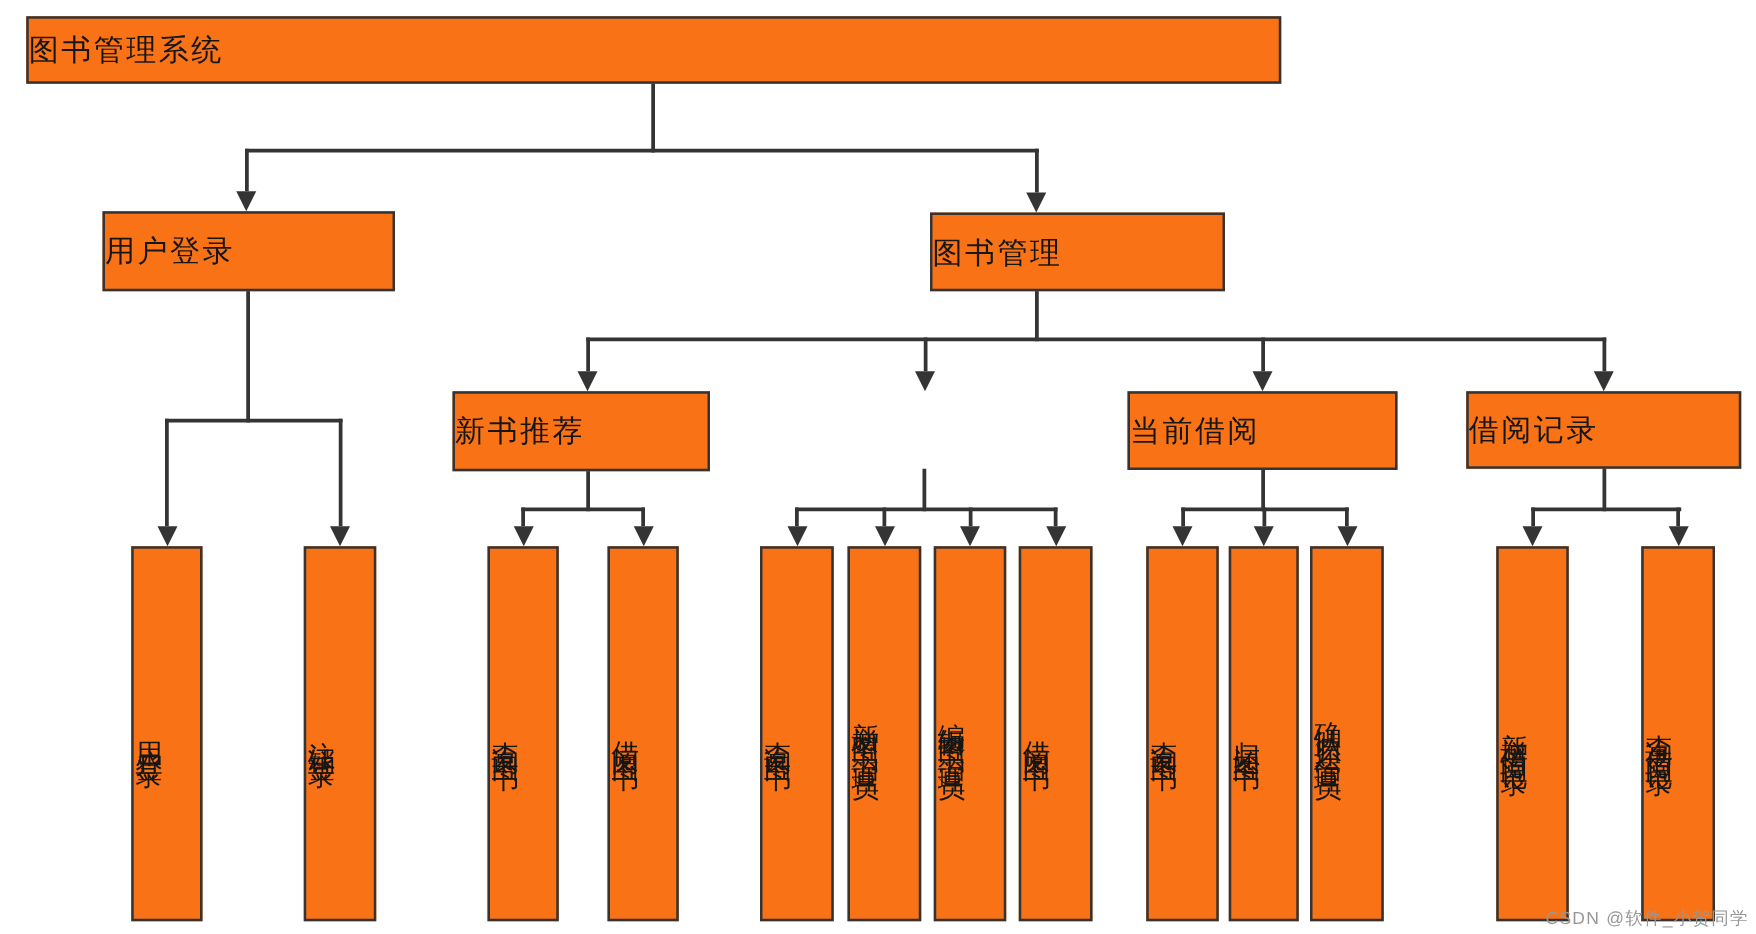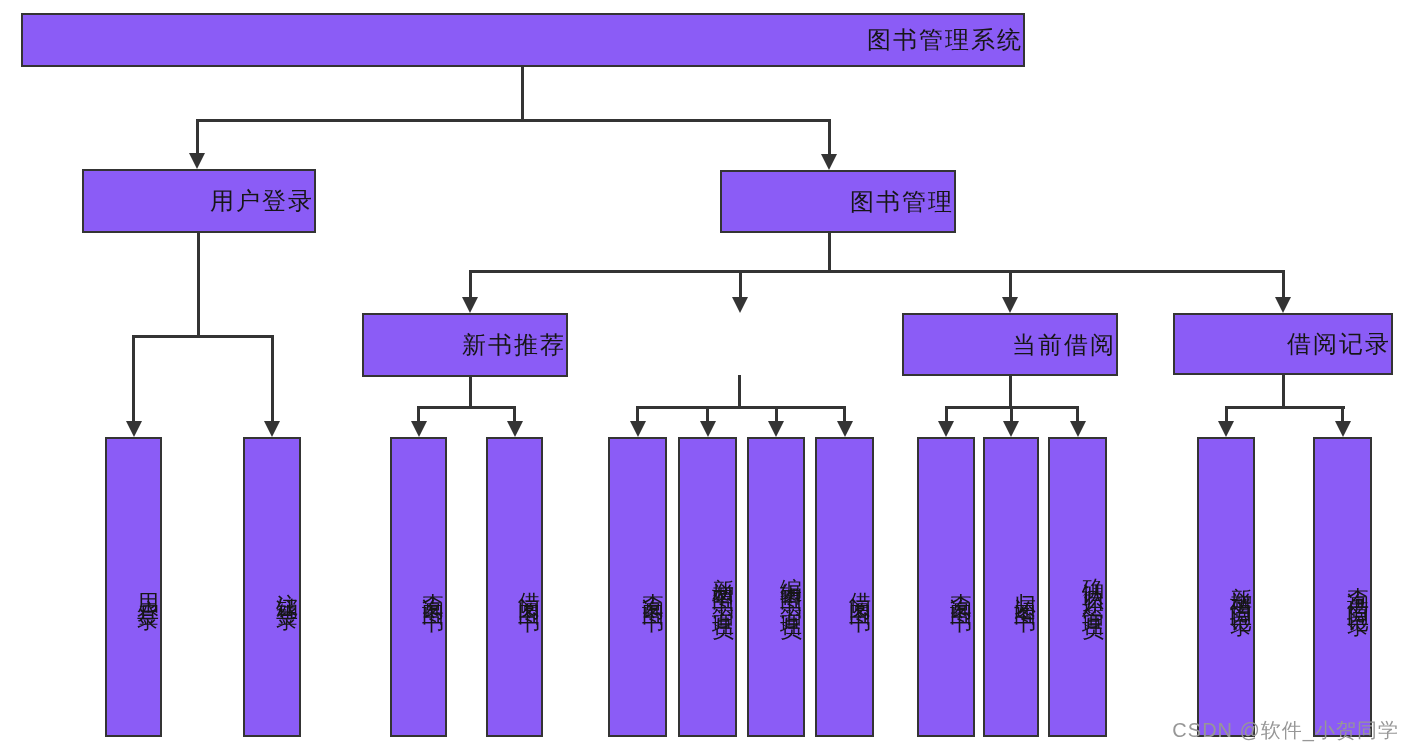--- a/index.html
+++ b/index.html
@@ -7,25 +7,25 @@
     position: relative;
     width: 1405px;
     height: 747px;
     background: #ffffff;
     overflow: hidden;
     font-family: "Liberation Sans", "DejaVu Sans", sans-serif;
   }
   .box {
     position: absolute;
     box-sizing: border-box;
-    background: #8b5cf6;
+    background: #f97316;
     border: 2.5px solid #343434;
     display: flex;
     align-items: center;
-    justify-content: flex-end;
+    justify-content: flex-start;
     color: #161616;
     z-index: 2;
   }
   .hbox span {
     font-size: 24px;
     letter-spacing: 2px;
     white-space: nowrap;
   }
   .vbox span {
     writing-mode: vertical-rl;
@@ -54,21 +54,21 @@
     width: 0;
     height: 0;
     border-left: 8px solid transparent;
     border-right: 8px solid transparent;
     border-top: 16px solid #343434;
   }
   .watermark {
     position: absolute;
     right: 6px;
     bottom: 3px;
-    font-size: 20px;
+    font-size: 14px;
     color: #979797;
     letter-spacing: 1px;
     z-index: 5;
     white-space: nowrap;
   }
 </style>
 </head>
 <body>
 
 <div class="stage">
@@ -78,21 +78,21 @@
   </div>
 
   <div class="line" style="left:520.5px;top:66px;width:3px;height:56px"></div>
   <div class="line" style="left:195.5px;top:119px;width:635px;height:3px"></div>
   <div class="arrow" style="left:195.5px;top:119px;height:34px"></div>
   <div class="arrow" style="left:827.5px;top:119px;height:35px"></div>
 
   <div class="box hbox" style="left:82px;top:169px;width:234px;height:64px">
     <span>用户登录</span>
   </div>
-  <div class="box hbox" style="left:720px;top:170px;width:236px;height:63px">
+  <div class="box hbox" style="left:744px;top:170px;width:236px;height:63px">
     <span>图书管理</span>
   </div>
 
   <div class="line" style="left:827.5px;top:232px;width:3px;height:41px"></div>
   <div class="line" style="left:468.5px;top:270px;width:816px;height:3px"></div>
   <div class="arrow" style="left:468.5px;top:270px;height:27px"></div>
   <div class="arrow" style="left:738.5px;top:270px;height:27px"></div>
   <div class="arrow" style="left:1008.5px;top:270px;height:27px"></div>
   <div class="arrow" style="left:1281.5px;top:270px;height:27px"></div>
 

